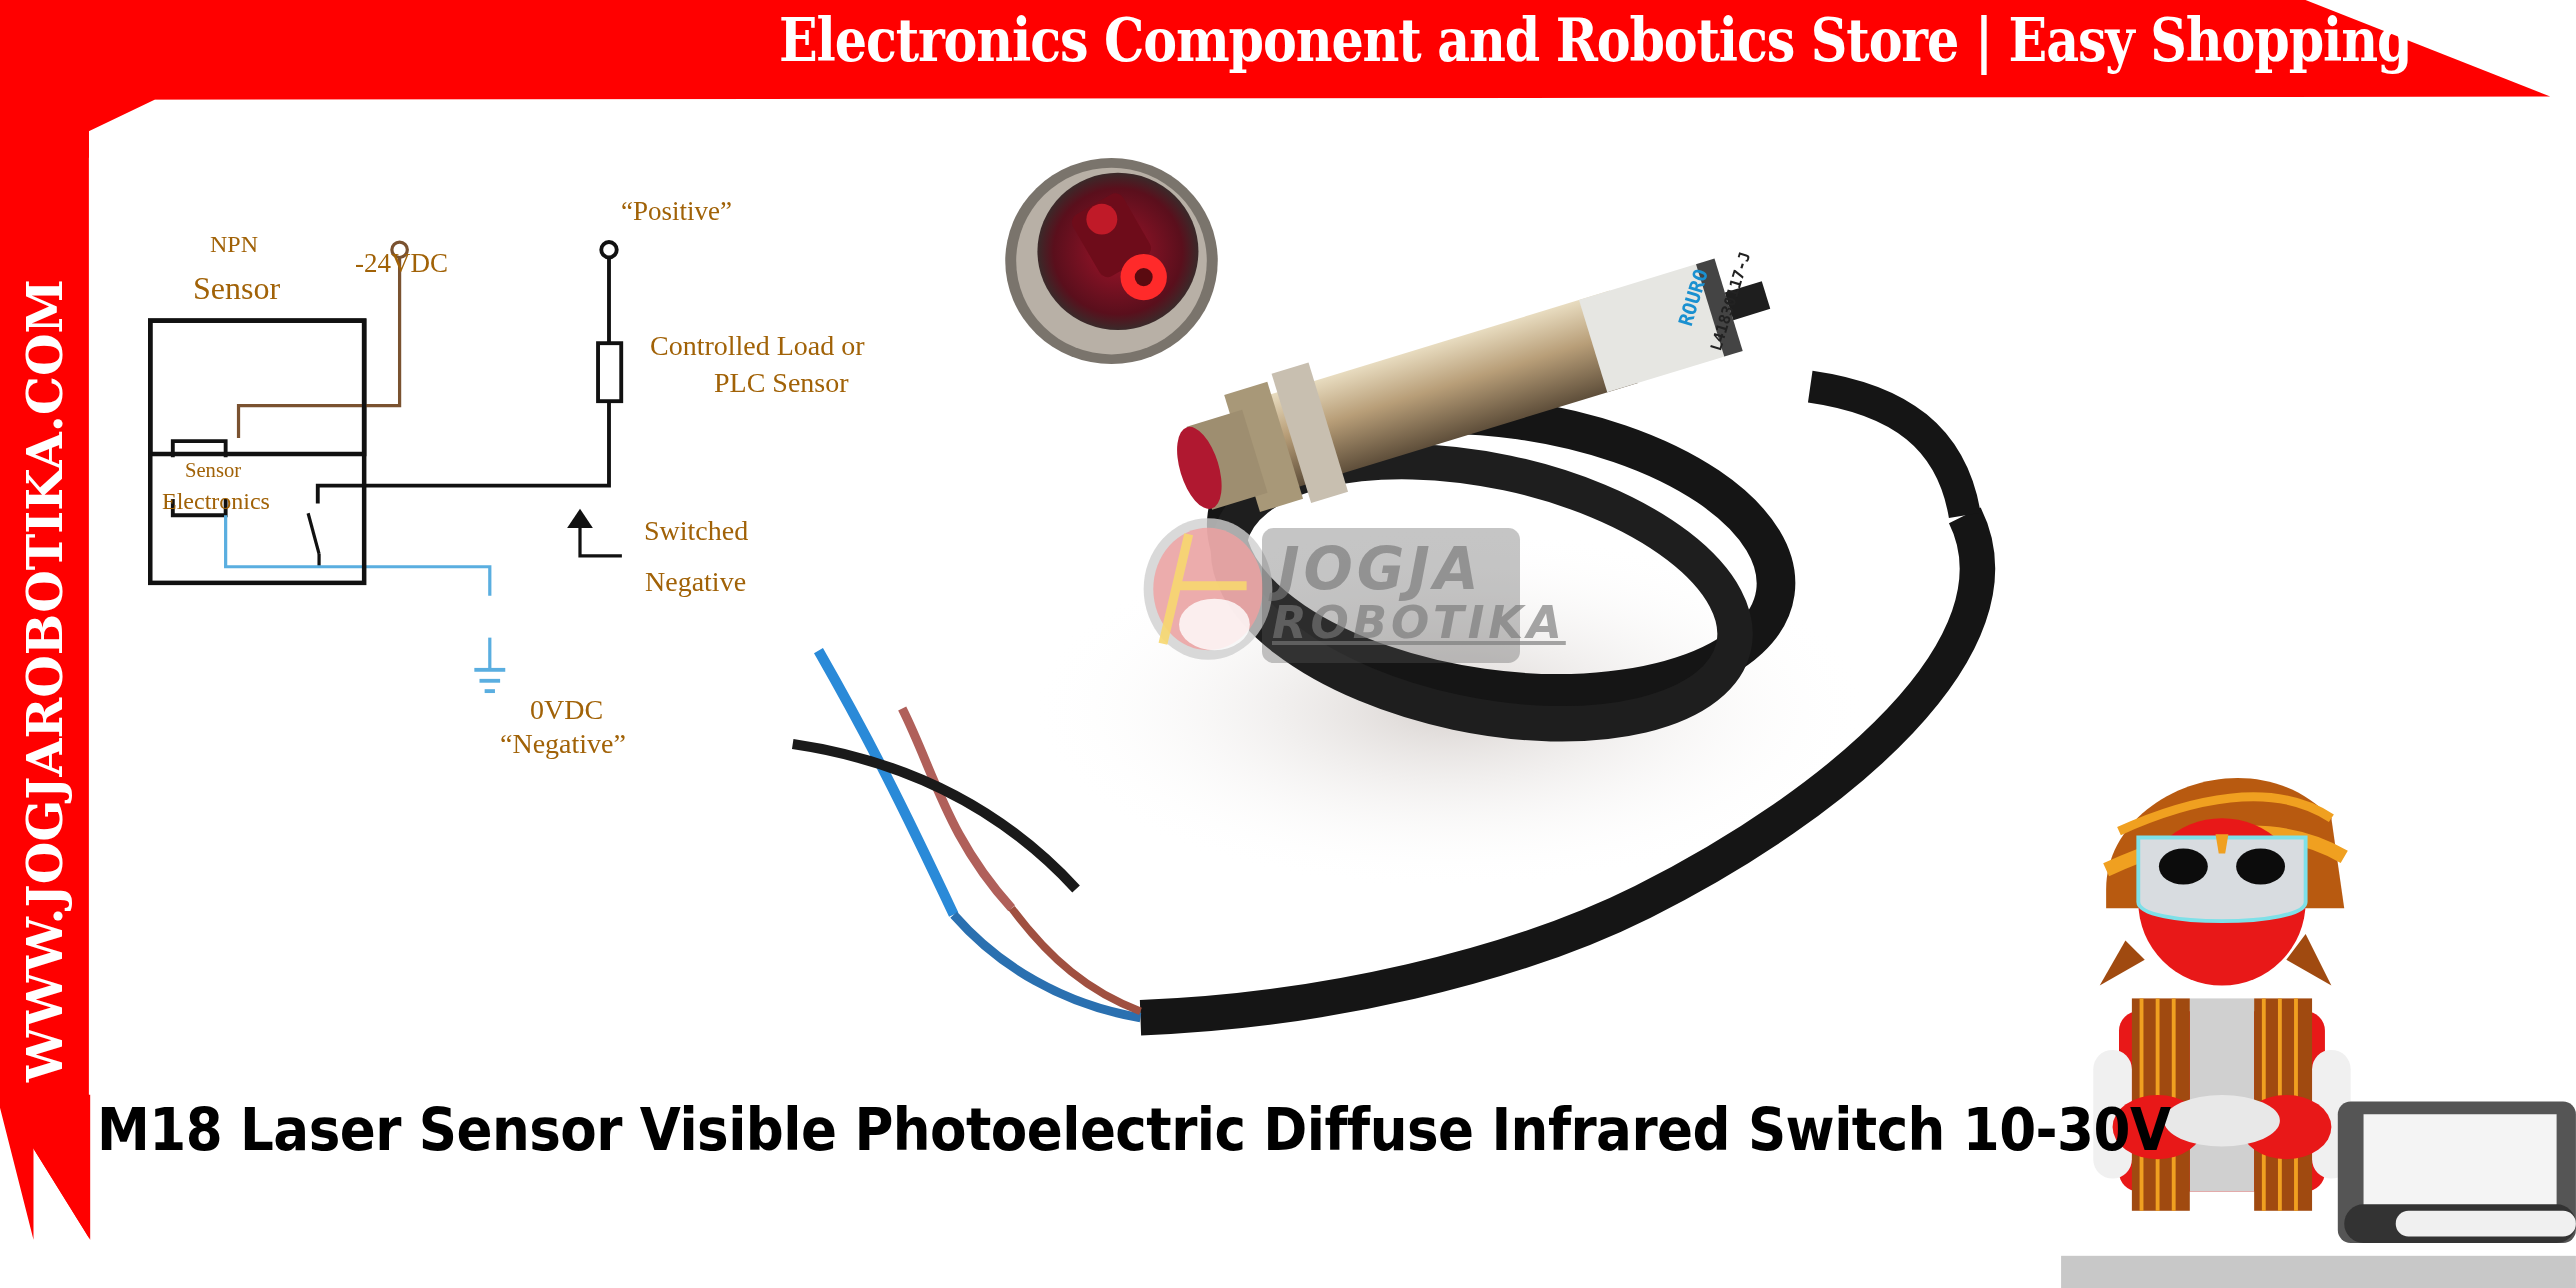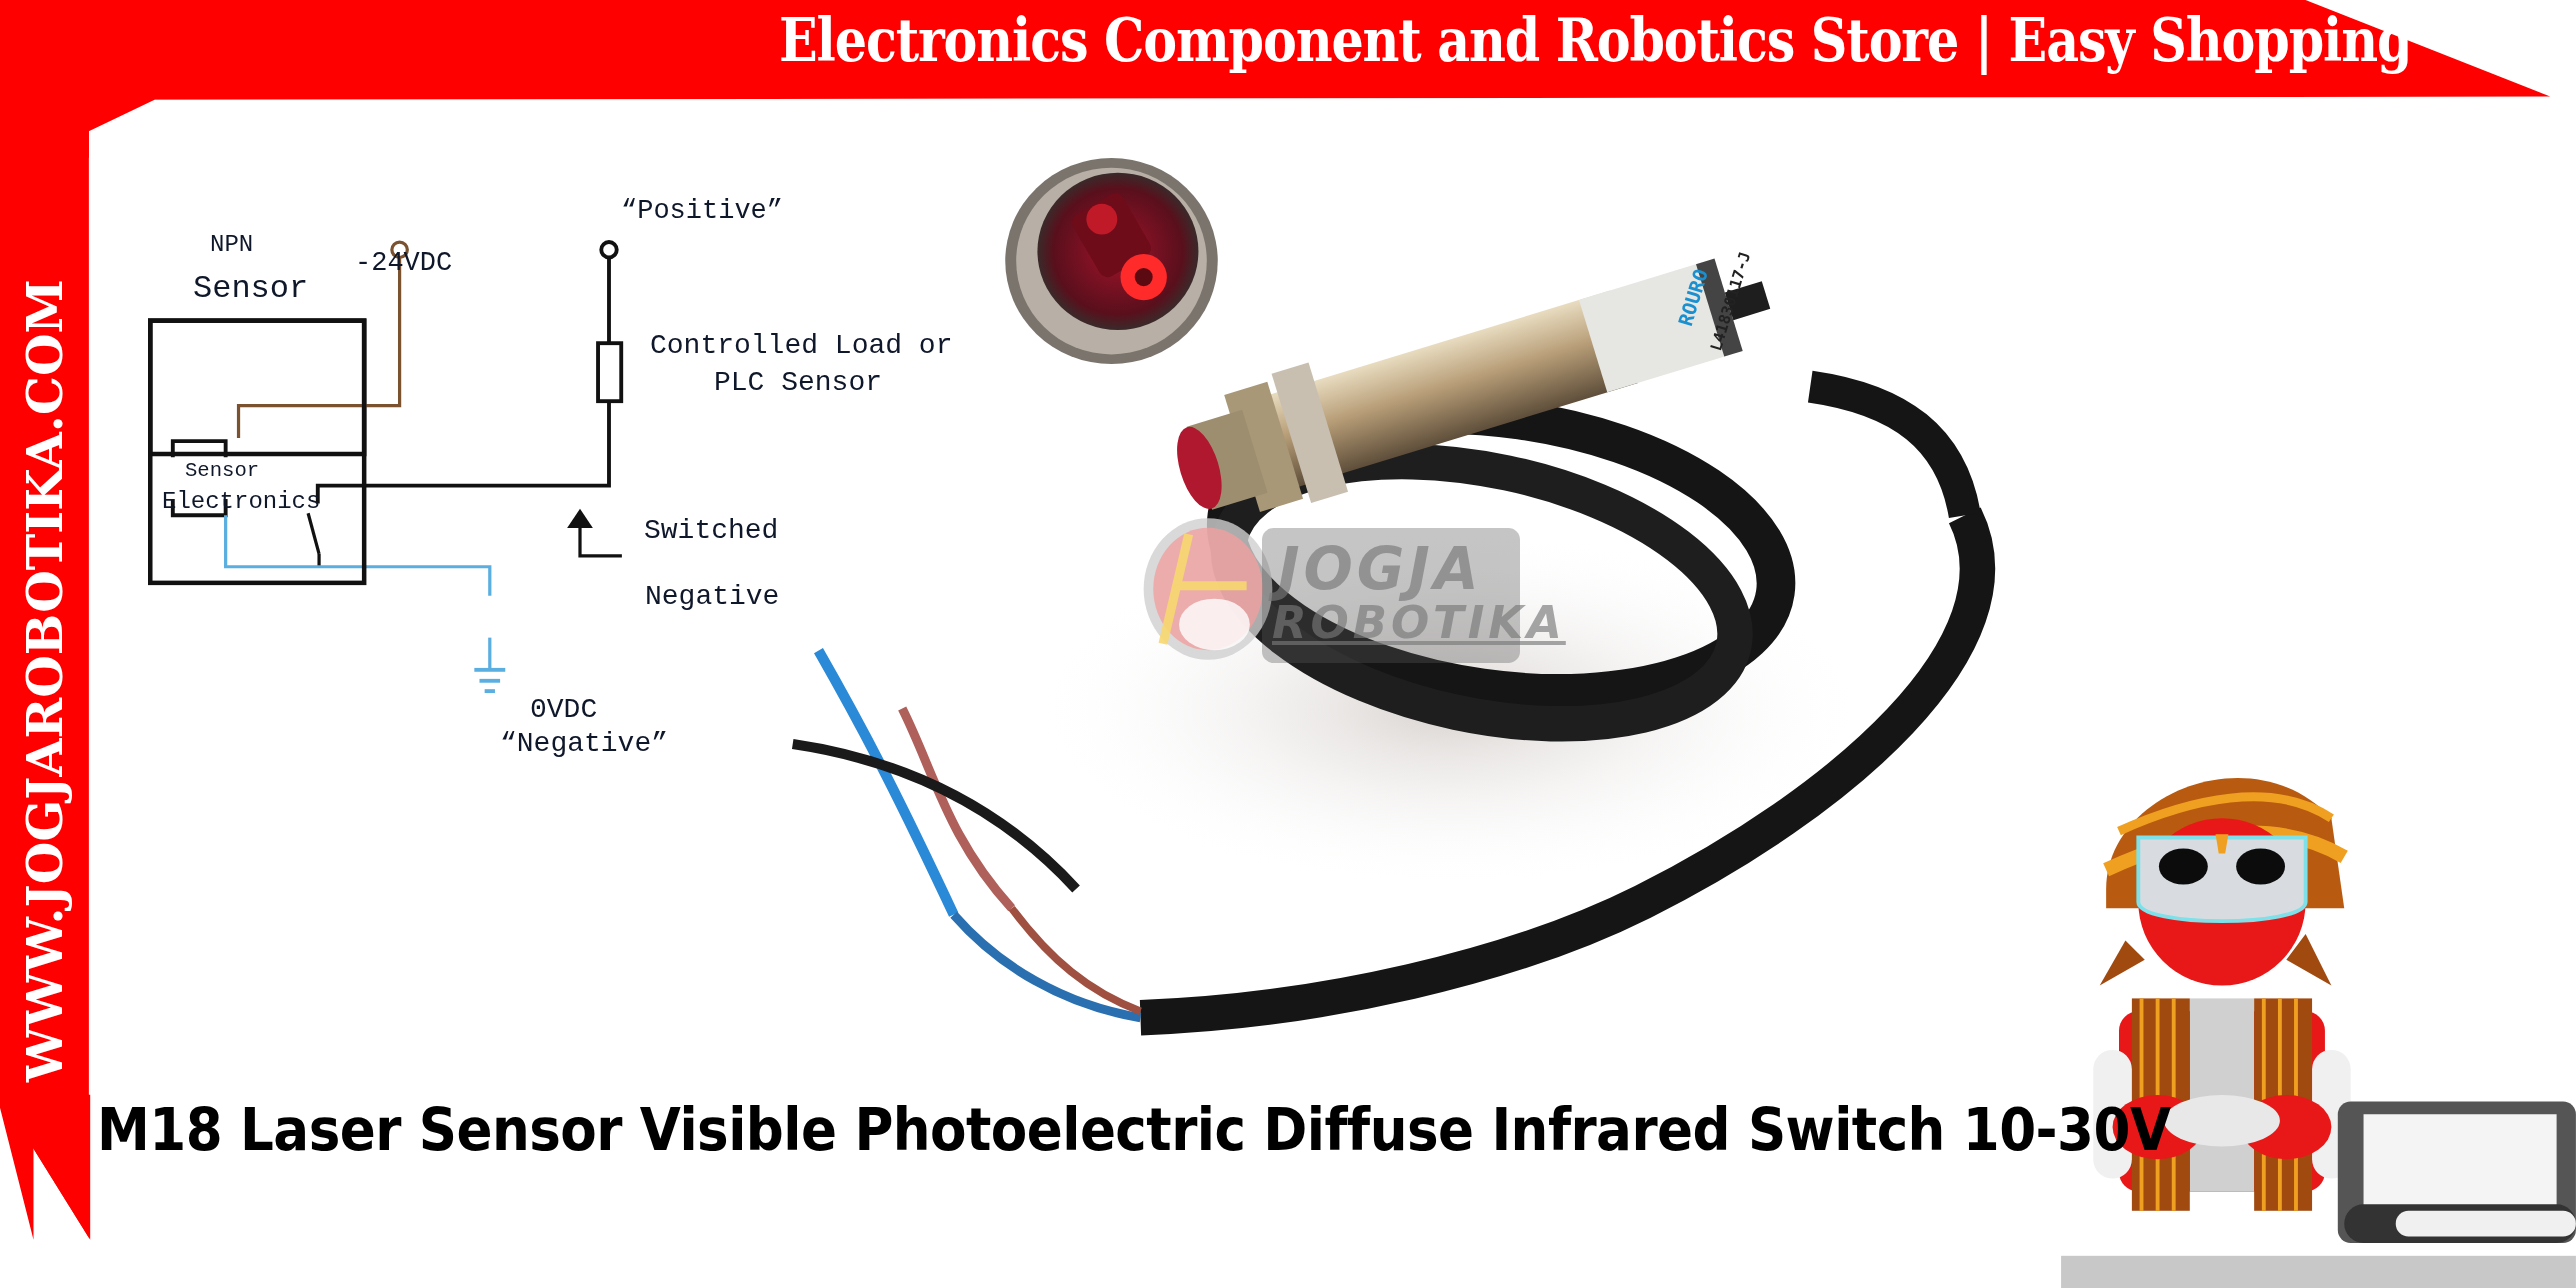--- a/index.html
+++ b/index.html
@@ -1,21 +1,21 @@
 <!DOCTYPE html>
 <html style="font-size:10.3px"><head>
 <meta charset="utf-8">
 <style>
   html, body { margin:0; padding:0; }
   body { width:2576px; height:1288px; position:relative; overflow:hidden; background:#ffffff; font-family:"Liberation Sans", sans-serif; }
   .abs { position:absolute; }
   #top-banner-shape { left:0; top:0; width:2576px; height:1288px; pointer-events:none; }
   .banner-title { left:779px; top:0; height:90px; line-height:81px; color:#fff; font-family:"DejaVu Serif", serif; font-size:59px; font-weight:bold; letter-spacing:-1.3px; transform:scaleX(0.86); transform-origin:left center; white-space:nowrap; }
   .side-url { left:13px; top:1082px; width:934px; height:64px; color:#fff; font-family:"DejaVu Serif", serif; font-size:49px; font-weight:bold; transform:rotate(-90deg); transform-origin:left top; white-space:nowrap; letter-spacing:0; line-height:64px; }
-  .diagram-label { color:#0f172a; font-family:Liberation Mono, monospace; white-space:nowrap; }
+  .diagram-label { color:#a16207; font-family:Liberation Serif, serif; white-space:nowrap; }
   .product-title { left:97px; top:1095px; color:#000; font-family:"DejaVu Sans", sans-serif; font-weight:bold; font-size:59px; white-space:nowrap; transform:scaleX(0.9); transform-origin:left center; letter-spacing:-0.6px; }
   .watermark-text { font-family:"DejaVu Sans", sans-serif; font-weight:bold; font-style:italic; color:rgba(120,120,120,0.65); letter-spacing:3.9px; white-space:nowrap; }
   .label-text { font-family:"DejaVu Sans Mono", monospace; font-weight:bold; }
 </style>
 </head>
 <body>
 
 <svg id="top-banner-shape" class="abs" viewBox="0 0 4000 2000" xmlns="http://www.w3.org/2000/svg">
 
   <polygon points="0,0 3580,0 3960,150 90,155 0,155" fill="#ff0000"></polygon>
@@ -68,21 +68,21 @@
 
 <div class="abs diagram-label" style="left:210px;top:231px;font-size:24px;">NPN</div>
 <div class="abs diagram-label" style="left:193px;top:270px;font-size:32px;">Sensor</div>
 <div class="abs diagram-label" style="left:355px;top:235px;font-size:27px;margin-top:13px;">-24VDC</div>
 <div class="abs diagram-label" style="left:621px;top:196px;font-size:27px;">“Positive”</div>
 <div class="abs diagram-label" style="left:650px;top:330px;font-size:28px;">Controlled Load or</div>
 <div class="abs diagram-label" style="left:714px;top:367px;font-size:28px;">PLC Sensor</div>
 <div class="abs diagram-label" style="left:185px;top:459px;font-size:20.6px;">Sensor</div>
 <div class="abs diagram-label" style="left:162px;top:488px;font-size:24px;">Electronics</div>
 <div class="abs diagram-label" style="left:644px;top:515px;font-size:28px;">Switched</div>
-<div class="abs diagram-label" style="left:645px;top:581px;font-size:28px;text-align:center;">Negative</div>
+<div class="abs diagram-label" style="left:645px;top:566px;font-size:28px;text-align:center;">Negative</div>
 <div class="abs diagram-label" style="left:530px;top:694px;font-size:28px;">0VDC</div>
 <div class="abs diagram-label" style="left:500px;top:728px;font-size:28px;">“Negative”</div>
 
 <svg class="abs" style="left:741px;top:129px;" width="1385" height="966" xmlns="http://www.w3.org/2000/svg" viewBox="0 0 2150 1500">
   <defs>
     <radialGradient id="lensg" cx="50%" cy="50%" r="50%">
       <stop offset="0%" stop-color="#a0142a"></stop>
       <stop offset="80%" stop-color="#5a0f1c"></stop>
       <stop offset="100%" stop-color="#3a2a2a"></stop>
     </radialGradient>

